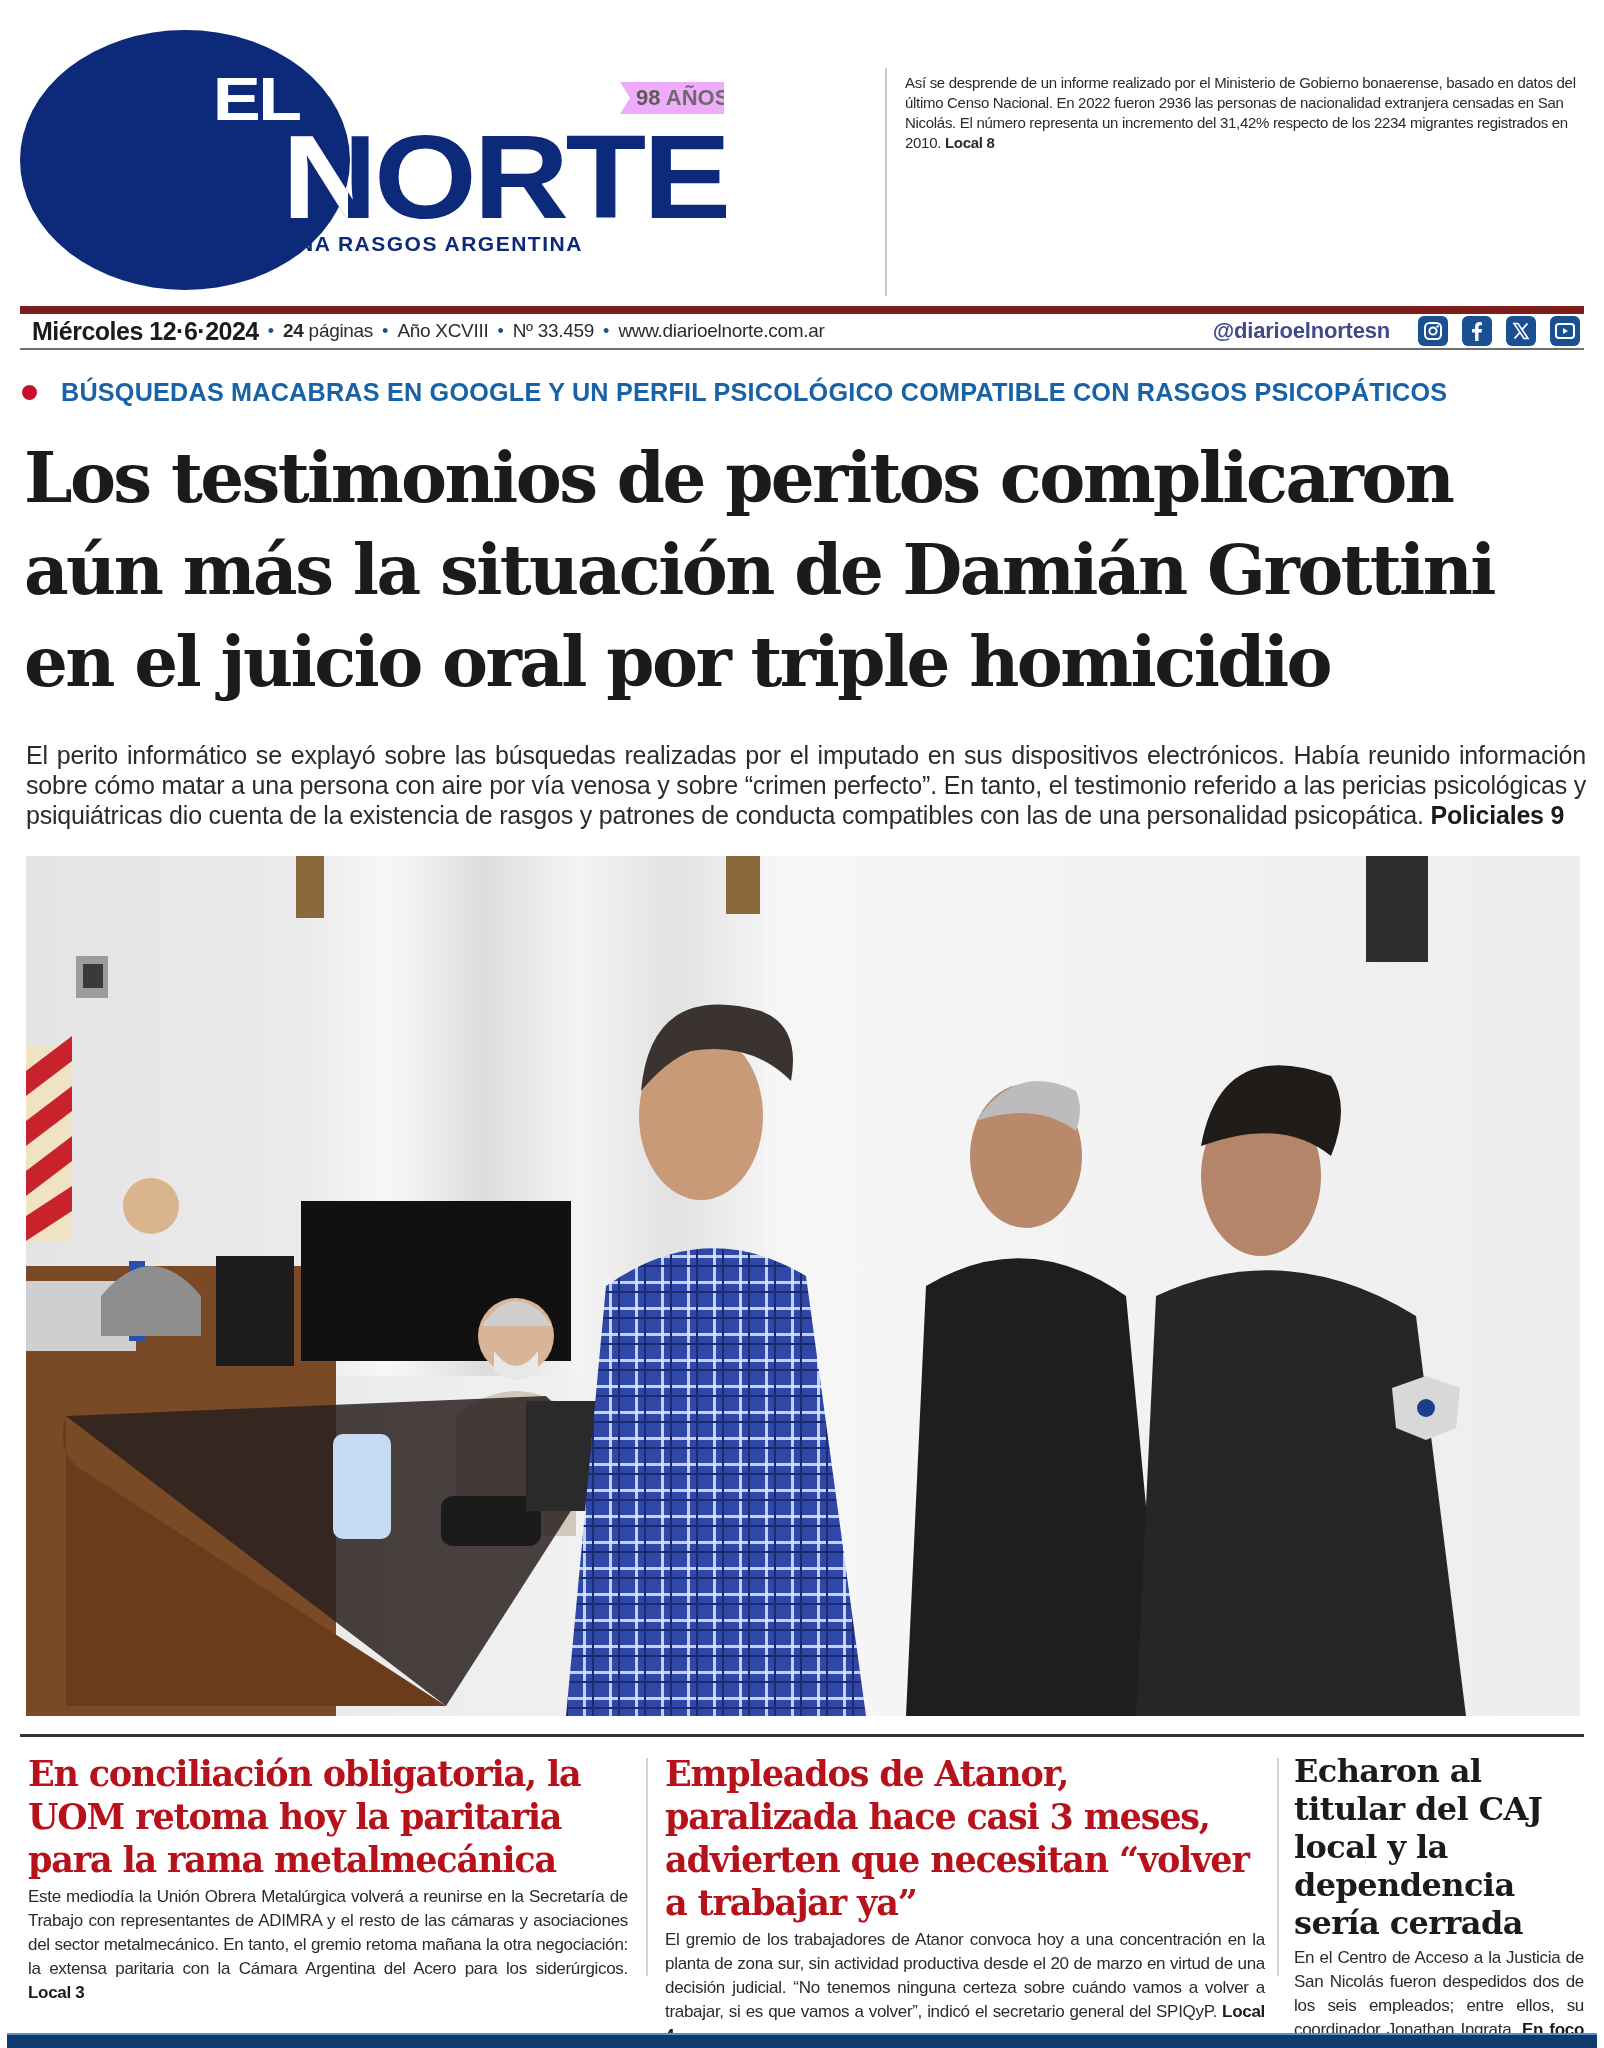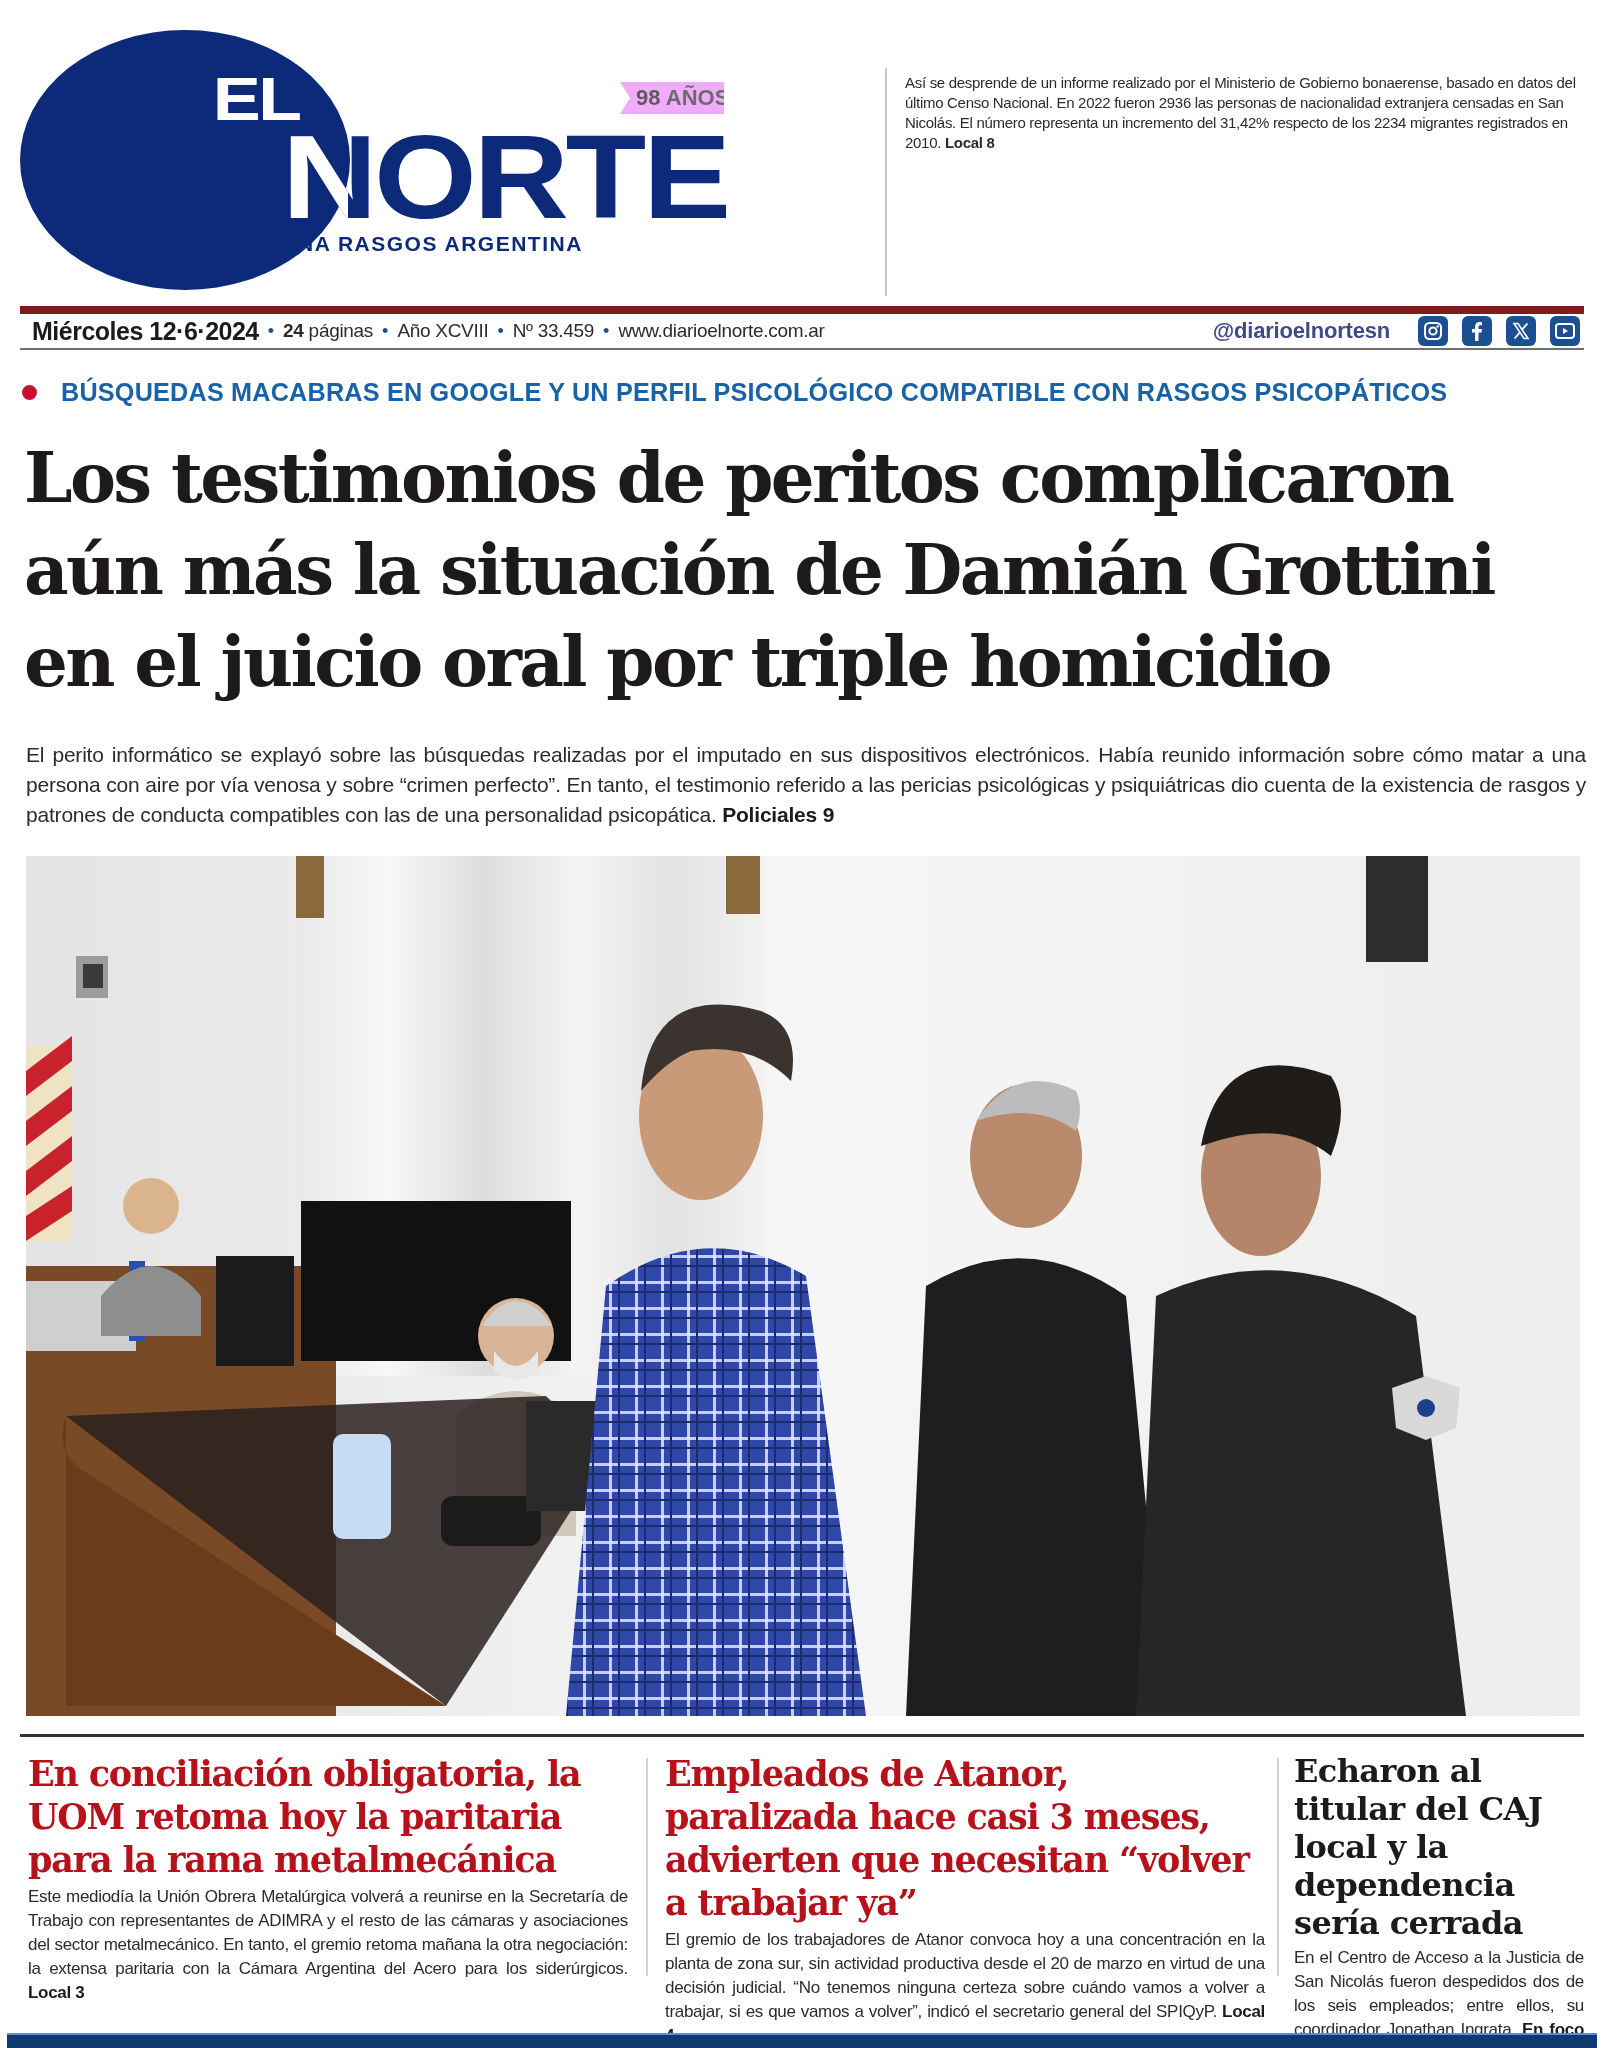--- a/index.html
+++ b/index.html
@@ -35,21 +35,21 @@
   .social svg { display: block; }
   .datebar .social:last-child { margin-right: 4px; }
 
   
   .kicker { position: absolute; left: 20px; top: 372px; width: 1564px; height: 40px; display: flex; align-items: center; }
   .kicker-dot { width: 15px; height: 15px; border-radius: 50%; background: #c8102e; margin-left: 2px; margin-right: 24px; }
   .kicker-text { font-weight: 700; font-size: 26px; color: #1a62a6; letter-spacing: 0.2px; white-space: nowrap; transform: scaleX(0.97); transform-origin: left; }
 
   
   .main-headline { position: absolute; left: 24px; top: 432px; width: 1570px; font-family: "DejaVu Serif", serif; font-weight: 700; font-size: 69px; line-height: 92px; color: #1c1a1a; letter-spacing: -2.6px; }
-  .main-deck { position: absolute; left: 26px; top: 740px; width: 1560px; font-family: "Liberation Sans", sans-serif; font-size: 21px; line-height: 30px; color: #2b2b2b; letter-spacing: -0.2px; text-align: justify; }
+  .main-deck { position: absolute; left: 26px; top: 740px; width: 1560px; font-family: "Liberation Sans", sans-serif; font-size: 25px; line-height: 30px; color: #2b2b2b; letter-spacing: -0.2px; text-align: justify; }
   .main-deck b { font-weight: 700; color: #1c1a1a; }
 
   
   .photo { position: absolute; left: 26px; top: 856px; width: 1554px; height: 860px; overflow: hidden; background: #ebeaea; }
   .photo svg { width: 100%; height: 100%; display: block; }
 
   
   .bottom-rule { position: absolute; left: 20px; top: 1734px; width: 1564px; height: 3px; background: #333; }
   .col { position: absolute; top: 1752px; }
   .col h3 { font-family: "DejaVu Serif", serif; font-weight: 700; font-size: 35px; line-height: 43px; letter-spacing: -1.2px; }

